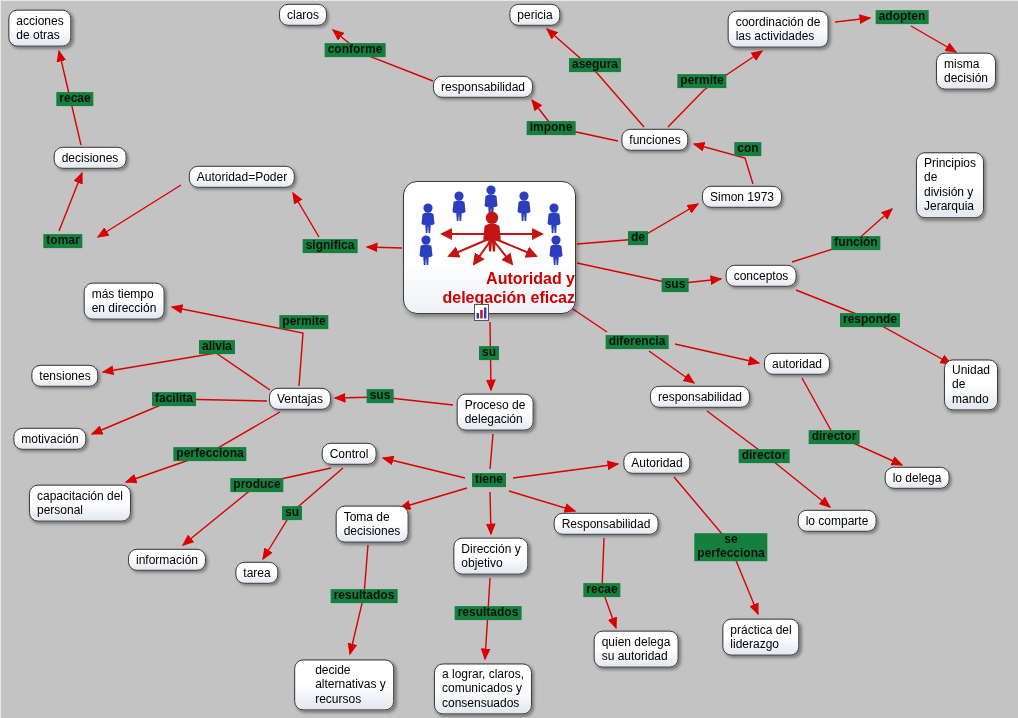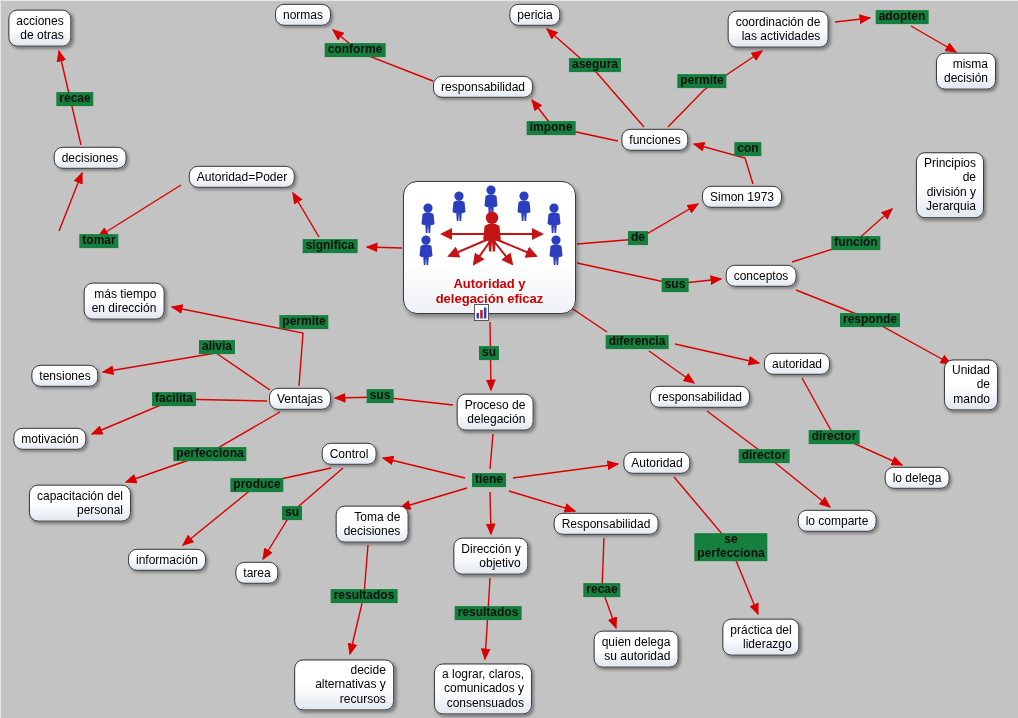--- a/index.html
+++ b/index.html
@@ -9,39 +9,39 @@
     border-left:1px solid #e8e8e8;border-top:1px solid #e8e8e8;box-sizing:border-box;
   }
   #edges-svg{position:absolute;left:0;top:0;width:1018px;height:718px;z-index:1;}
   #edges-svg polyline{fill:none;stroke:#db0000;stroke-width:1.4;}
   .node{
     position:absolute;transform:translate(-50%,-50%);
     background:linear-gradient(180deg,#ffffff 50%,#e2e8f1 100%);
     border:1px solid #3c3c3c;border-radius:9px;
     box-shadow:2px 2px 3px rgba(0,0,0,.35);
     padding:3px 7px;font-size:12px;line-height:1.2;color:#000;
-    text-align:right;white-space:pre-line;z-index:3;
+    text-align:left;white-space:pre-line;z-index:3;
   }
   .phrase{
     position:absolute;transform:translate(-50%,-50%);
     background:#15803d;padding:0 3px;
     font-size:12px;font-weight:bold;line-height:1.15;color:#101010;
     text-align:center;white-space:pre-line;z-index:2;
   }
   .central-node{
     position:absolute;left:402px;top:180px;width:173px;height:133px;
     background:linear-gradient(180deg,#ffffff 60%,#eef1f6 100%);
     border:1px solid #3c3c3c;border-radius:14px;
     box-shadow:2px 3px 4px rgba(0,0,0,.35);
     z-index:3;box-sizing:border-box;overflow:hidden;
   }
   .central-label{
     position:absolute;left:0;right:0;bottom:6px;
-    font-size:13px;font-weight:bold;color:#cc0000;
-    text-align:center;white-space:pre-line;line-height:1.2;
+    font-size:16px;font-weight:bold;color:#cc0000;
+    text-align:right;white-space:pre-line;line-height:1.2;
   }
   .people-graphic{position:absolute;left:0;top:2px;width:173px;height:90px;}
   .resource-icon{
     position:absolute;left:473px;top:303px;width:15px;height:17px;z-index:4;
   }
 </style>
 </head>
 <body>
 
 <div class="canvas">
@@ -97,21 +97,21 @@
     </svg>
 
   <div id="phrases-layer">
       <div class="phrase" style="left: 74px; top: 98px;">recae</div>
       <div class="phrase" style="left: 354px; top: 49px;">conforme</div>
       <div class="phrase" style="left: 594px; top: 64px;">asegura</div>
       <div class="phrase" style="left: 701px; top: 80px;">permite</div>
       <div class="phrase" style="left: 901px; top: 16px;">adopten</div>
       <div class="phrase" style="left: 550px; top: 127px;">impone</div>
       <div class="phrase" style="left: 747px; top: 148px;">con</div>
-      <div class="phrase" style="left: 62px; top: 240px; margin-left: 36px;">tomar</div>
+      <div class="phrase" style="left: 62px; top: 240px;">tomar</div>
       <div class="phrase" style="left: 329px; top: 245px;">significa</div>
       <div class="phrase" style="left: 637px; top: 237px;">de</div>
       <div class="phrase" style="left: 674px; top: 284px;">sus</div>
       <div class="phrase" style="left: 855px; top: 242px;">función</div>
       <div class="phrase" style="left: 869px; top: 319px;">responde</div>
       <div class="phrase" style="left: 303px; top: 321px;">permite</div>
       <div class="phrase" style="left: 216px; top: 346px;">alivia</div>
       <div class="phrase" style="left: 488px; top: 352px;">su</div>
       <div class="phrase" style="left: 636px; top: 341px;">diferencia</div>
       <div class="phrase" style="left: 173px; top: 398px;">facilita</div>
@@ -124,21 +124,21 @@
       <div class="phrase" style="left: 291px; top: 512px;">su</div>
       <div class="phrase" style="left: 730px; top: 546px;">se
 perfecciona</div>
       <div class="phrase" style="left: 363px; top: 595px;">resultados</div>
       <div class="phrase" style="left: 601px; top: 589px;">recae</div>
       <div class="phrase" style="left: 487px; top: 612px;">resultados</div>
     </div>
   <div id="nodes-layer">
       <div class="node" style="left: 39px; top: 27px;">acciones
 de otras</div>
-      <div class="node" style="left: 302px; top: 14px;">normas</div>
+      <div class="node" style="left: 302px; top: 14px;">claros</div>
       <div class="node" style="left: 534px; top: 14px;">pericia</div>
       <div class="node" style="left: 777px; top: 28px;">coordinación de
 las actividades</div>
       <div class="node" style="left: 965px; top: 70px;">misma
 decisión</div>
       <div class="node" style="left: 482px; top: 86px;">responsabilidad</div>
       <div class="node" style="left: 89px; top: 157px;">decisiones</div>
       <div class="node" style="left: 654px; top: 139px;">funciones</div>
       <div class="node" style="left: 241px; top: 176px;">Autoridad=Poder</div>
       <div class="node" style="left: 741px; top: 196px;">Simon 1973</div>

